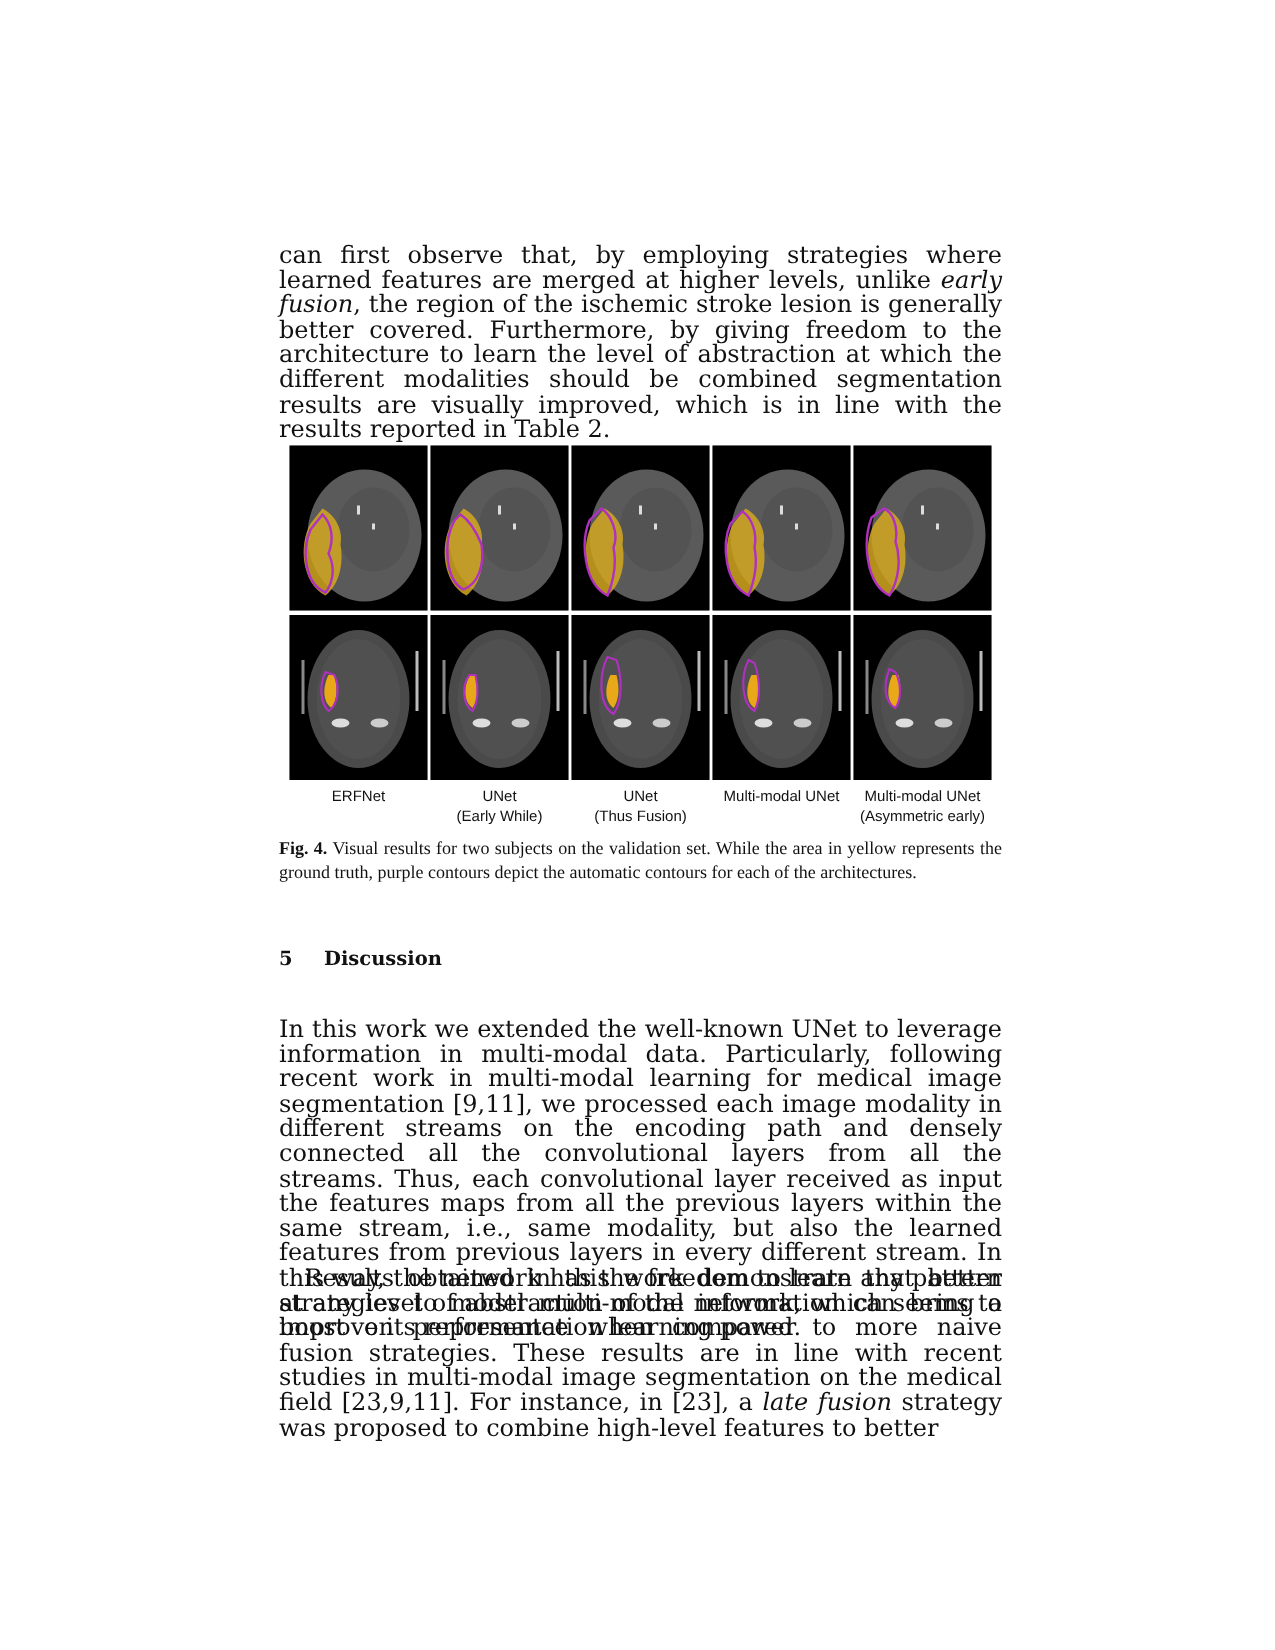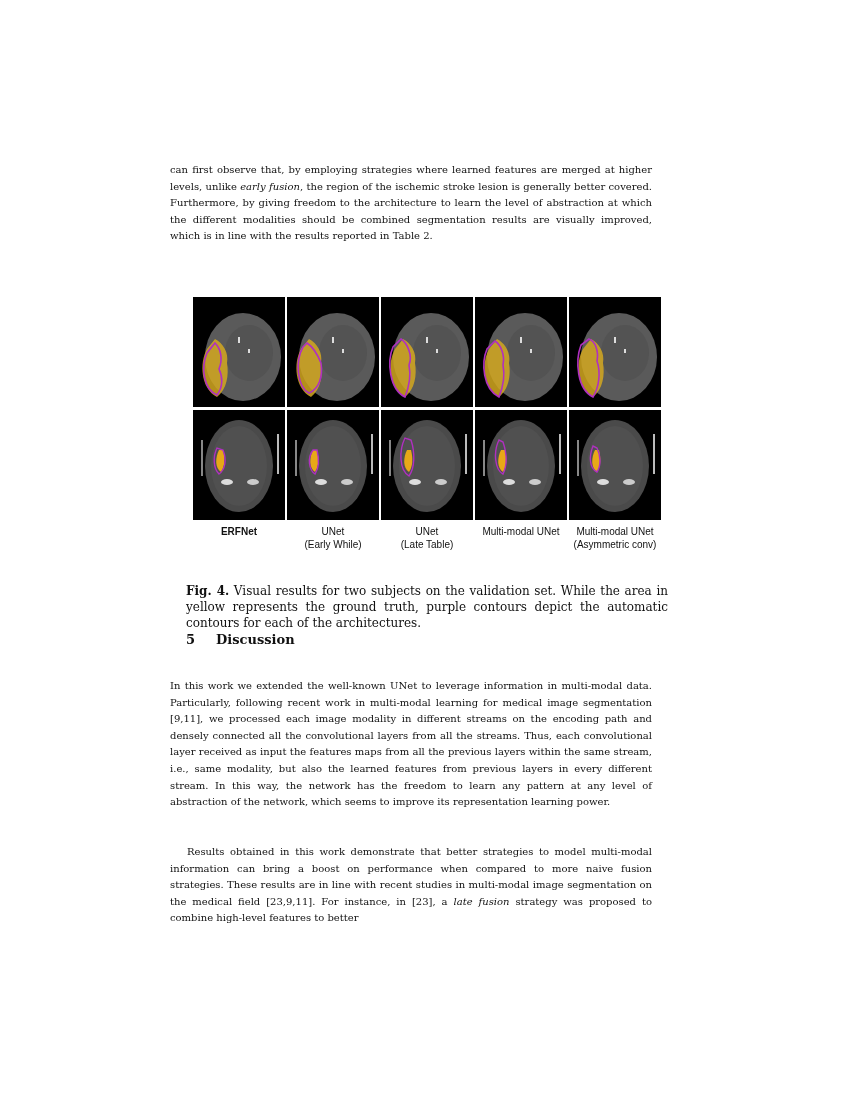--- a/index.html
+++ b/index.html
@@ -1,29 +1,29 @@
 <!DOCTYPE html>
 <html><head>
 <meta charset="utf-8">
 <style>
   html, body { margin:0; padding:0; background:#fff; }
   body { width:850px; height:1100px; position:relative; overflow:hidden;
          font-family:"DejaVu Serif","Liberation Serif",serif; color:#111; }
-  .para { position:absolute; left:170px; width:482px; font-size:10px; line-height:16.6px;
+  .para { position:absolute; left:186px; width:482px; font-size:16px; line-height:16.6px;
           text-align:justify; text-align-last:left; }
   .para .indent { display:inline-block; width:17px; }
   .figure { position:absolute; left:193px; top:297px; width:470px; }
   .row { position:absolute; left:0; width:470px; height:110px; }
   .panel { position:absolute; width:92px; height:110px; background:#000; overflow:hidden; }
   .panel svg { display:block; }
   .labels { position:absolute; top:228px; left:0; width:470px; }
   .lab { position:absolute; width:100px; text-align:center; font-family:"Liberation Sans","DejaVu Sans",sans-serif;
          font-size:10px; line-height:13px; color:#111; }
-  .caption { position:absolute; left:186px; top:583px; width:482px; font-size:12px; line-height:16px;
-             text-align:justify; text-align-last:left; }
+  .caption { position:absolute; left:186px; top:557px; width:482px; font-size:12px; line-height:16px;
+             text-align:justify; text-align-last:left;font-family:Liberation Serif, serif; }
   .caption b { font-weight:bold; }
   .section { position:absolute; left:186px; top:632px; font-size:13px; font-weight:bold; }
   .section .num { display:inline-block; width:30px; }
 </style>
 </head>
 <body>
 
 <div class="para" style="top:162px;">can first observe that, by employing strategies where learned features are merged at higher levels, unlike <i>early fusion</i>, the region of the ischemic stroke lesion is generally better covered. Furthermore, by giving freedom to the architecture to learn the level of abstraction at which the different modalities should be combined segmentation results are visually improved, which is in line with the results reported in Table 2.</div>
 
 <div class="figure">
@@ -145,39 +145,39 @@
           <rect x="84" y="24" width="2" height="40" fill="#bbb"></rect>
           <rect x="8" y="30" width="2" height="36" fill="#888"></rect>
           <ellipse cx="34" cy="72" rx="6" ry="3" fill="#ddd"></ellipse>
           <ellipse cx="60" cy="72" rx="6" ry="3" fill="#ccc"></ellipse>
           <path d="M26,40 C22,48 22,58 28,62 C32,56 32,48 30,40 Z" fill="#e8a818"></path>
           <path d="M24,36 C20,46 20,58 28,62 C32,56 32,46 28,38 Z" fill="none" stroke="#b030c0" stroke-width="1.4"></path>
         </svg>
       </div>
     </div>
   <div class="labels">
-    <div class="lab" style="left:-4px;font-weight:bold;">
+    <div class="lab" style="left:-4px;">
         <div>ERFNet</div>
         <div></div>
       </div>
     <div class="lab" style="left:90px;">
         <div>UNet</div>
         <div>(Early While)</div>
       </div>
     <div class="lab" style="left:184px;">
         <div>UNet</div>
-        <div>(Late Table)</div>
+        <div>(Thus Fusion)</div>
       </div>
     <div class="lab" style="left:278px;">
         <div>Multi-modal UNet</div>
         <div></div>
       </div>
     <div class="lab" style="left:372px;">
         <div>Multi-modal UNet</div>
-        <div>(Asymmetric conv)</div>
+        <div>(Asymmetric early)</div>
       </div>
   </div>
 </div>
 
 <div class="caption"><b>Fig. 4.</b> <span>Visual results for two subjects on the validation set. While the area in yellow represents the ground truth, purple contours depict the automatic contours for each of the architectures.</span></div>
 
 <div class="section"><span class="num">5</span><span>Discussion</span></div>
 
 <div class="para" style="top:678px;">In this work we extended the well-known UNet to leverage information in multi-modal data. Particularly, following recent work in multi-modal learning for medical image segmentation [9,11], we processed each image modality in different streams on the encoding path and densely connected all the convolutional layers from all the streams. Thus, each convolutional layer received as input the features maps from all the previous layers within the same stream, i.e., same modality, but also the learned features from previous layers in every different stream. In this way, the network has the freedom to learn any pattern at any level of abstraction of the network, which seems to improve its representation learning power.</div>
 <div class="para" style="top:844px;"><span class="indent"></span><span>Results obtained in this work demonstrate that better strategies to model multi-modal information can bring a boost on performance when compared to more naive fusion strategies. These results are in line with recent studies in multi-modal image segmentation on the medical field [23,9,11]. For instance, in [23], a <i>late fusion</i> strategy was proposed to combine high-level features to better</span></div>

